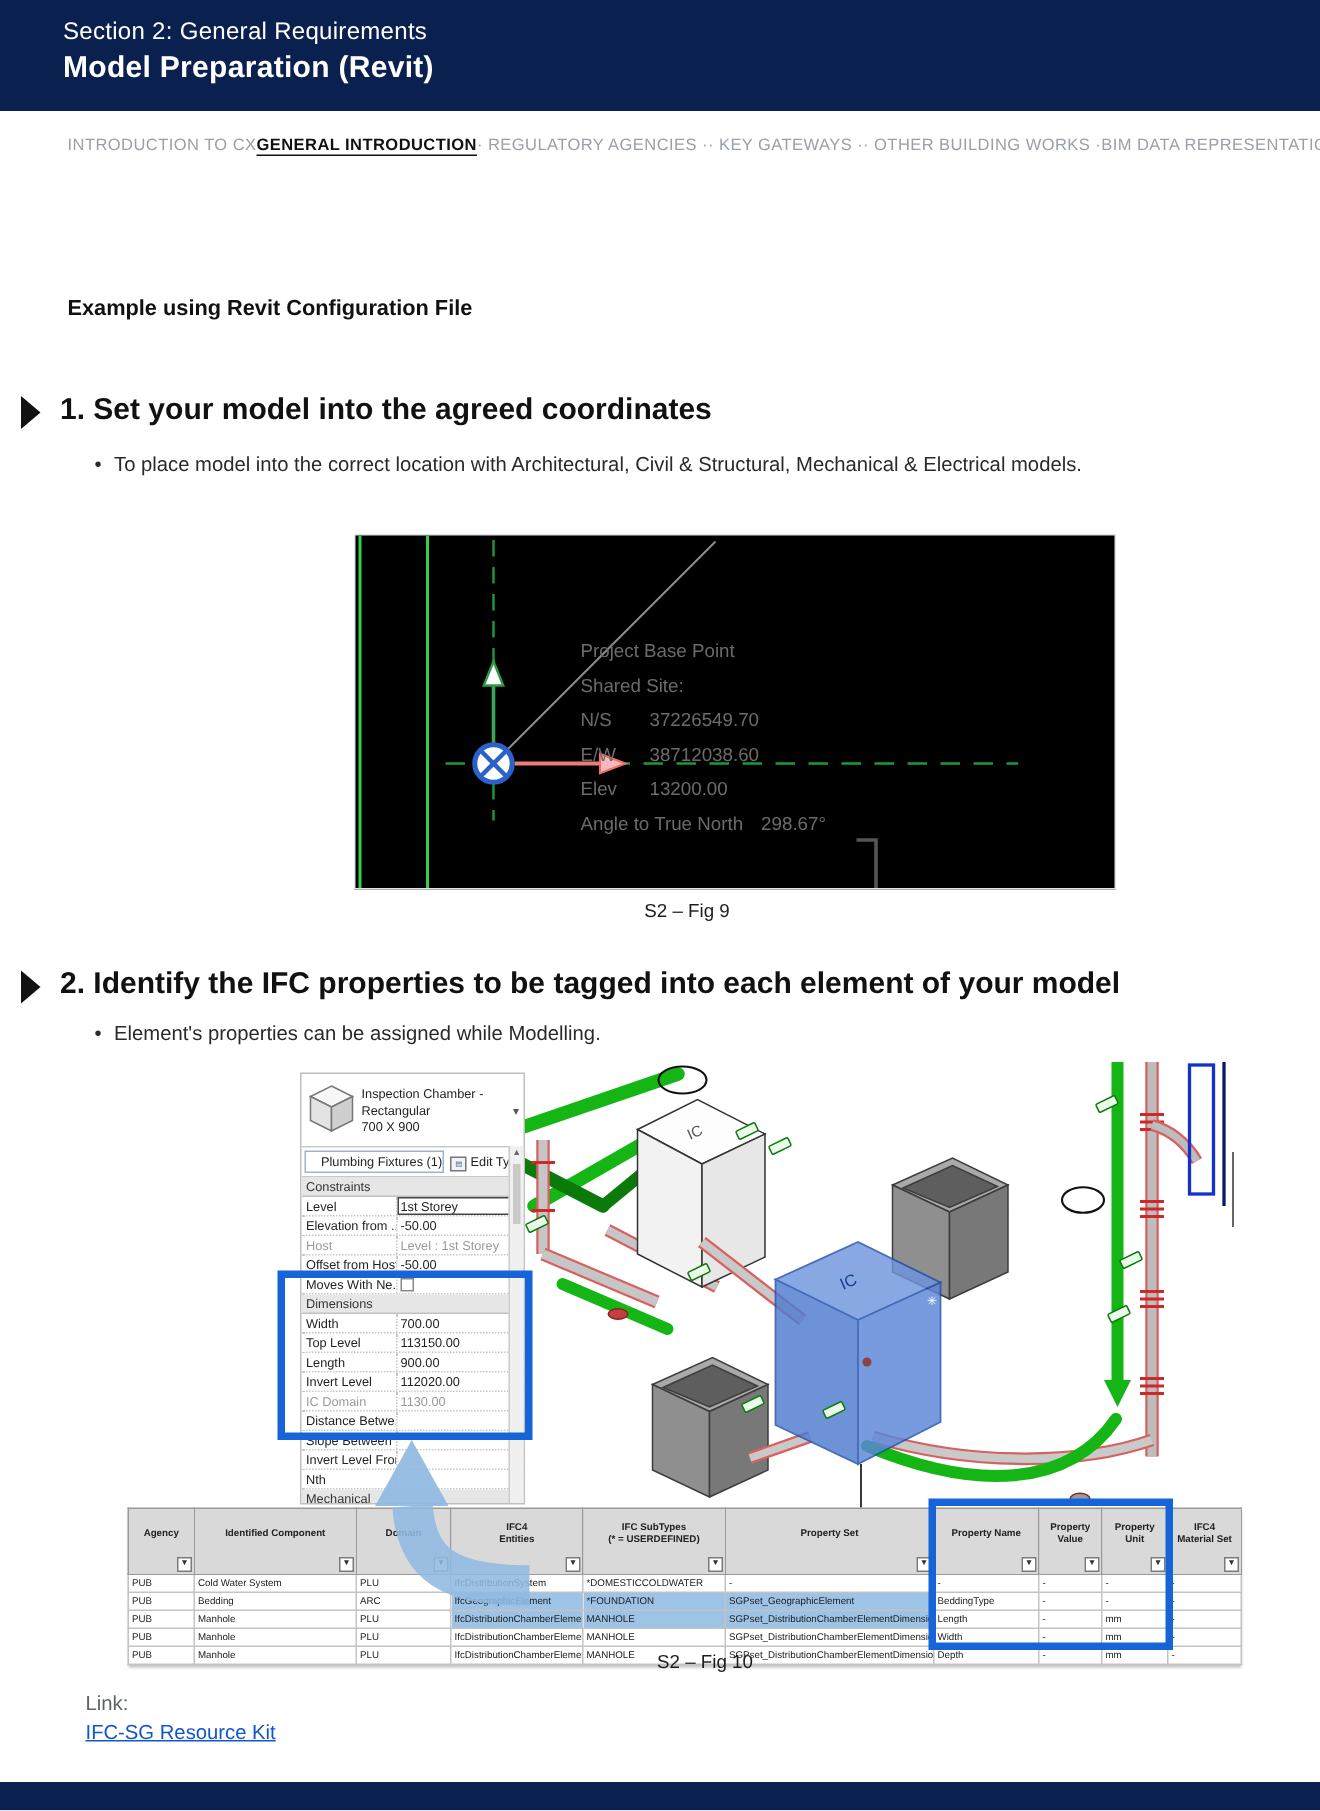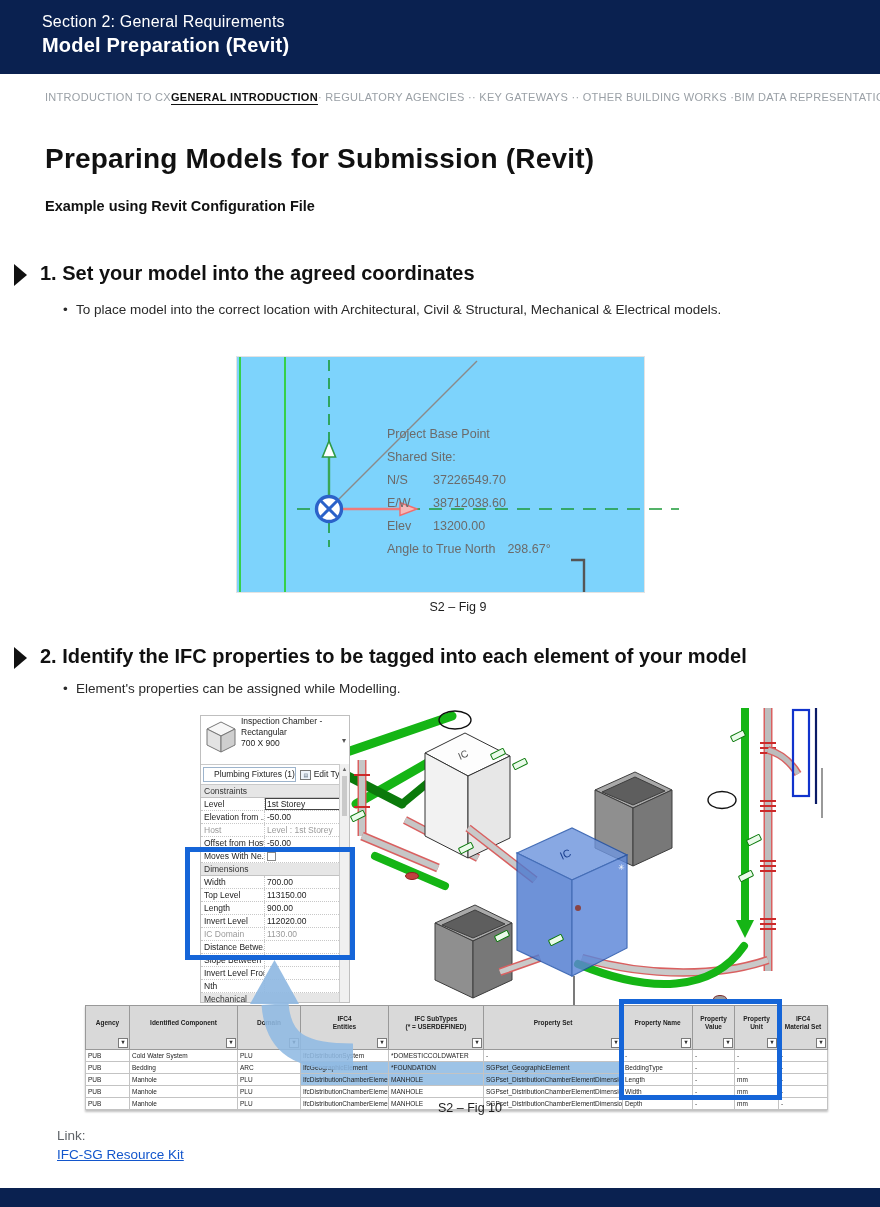--- a/index.html
+++ b/index.html
@@ -19,34 +19,34 @@
 
   
   .h1{position:absolute;left:45px;top:143px;font-size:28px;font-weight:bold;color:#111;letter-spacing:.2px;}
   .subtitle{position:absolute;left:45px;top:198px;font-size:14.5px;font-weight:bold;color:#111;}
   .tri{position:absolute;width:0;height:0;border-left:13px solid #111;border-top:11px solid transparent;border-bottom:11px solid transparent;}
   .sec-head{position:absolute;left:40px;font-size:20px;font-weight:bold;color:#111;}
   .bullet-row{position:absolute;left:63px;font-size:13.5px;color:#2a2a2a;}
   .bullet-row .dot{display:inline-block;width:13px;color:#2a2a2a;}
 
   
-  .fig9{position:absolute;left:236px;top:356px;width:409px;height:237px;background:#7dd3fc;border:1px solid #e3e3e3;box-sizing:border-box;}
+  .fig9{position:absolute;left:236px;top:356px;width:508px;height:237px;background:#000000;border:1px solid #e3e3e3;box-sizing:border-box;}
   .fig9 svg{position:absolute;left:0;top:0;}
   .fig9-anno{position:absolute;left:150px;top:66px;font-size:12.5px;color:#6b6b6b;line-height:23px;}
   .fig9-anno .lbl{display:inline-block;min-width:34px;}
   .fig9-anno .val{margin-left:12px;}
   .caption{position:absolute;font-size:12.5px;color:#1d1d1d;text-align:center;}
 
   
   .fig10{position:absolute;left:85px;top:708px;width:770px;height:392px;background:#fff;}
   .model3d{position:absolute;left:265px;top:0;width:505px;height:298px;}
 
   
   .rvt-panel{position:absolute;left:115px;top:7px;width:150px;height:288px;background:#fff;border:1px solid #bfbfbf;box-sizing:border-box;overflow:hidden;font-size:8.5px;color:#222;}
-  .rvt-type{height:48px;display:flex;border-bottom:1px solid #c9c9c9;position:relative;}
+  .rvt-type{height:48px;display:flex;align-items:center;border-bottom:1px solid #c9c9c9;position:relative;}
   .rvt-cube{width:36px;height:40px;margin:2px;flex:0 0 36px;}
   .rvt-type-text{line-height:11px;font-size:8.5px;}
   .rvt-type-caret{position:absolute;right:3px;top:20px;font-size:8px;color:#555;}
   .rvt-selrow{height:19px;display:flex;align-items:center;border-bottom:1px solid #c9c9c9;}
   .rvt-dd{border:1px solid #9db4cc;height:13px;line-height:13px;padding:0 10px;margin-left:2px;width:86px;white-space:nowrap;overflow:hidden;background:#fff;}
   .rvt-dd .car{float:right;font-size:7px;color:#456;}
   .rvt-edit{margin-left:4px;white-space:nowrap;}
   .rvt-edit .ic{display:inline-block;width:9px;height:8px;border:1px solid #777;background:#eef3fa;font-size:5px;line-height:8px;text-align:center;color:#567;}
   .rvt-sec{background:#e6e6e6;border-bottom:1px solid #c2c2c2;height:12px;line-height:12px;font-weight:normal;padding:0 3px;display:flex;justify-content:space-between;color:#333;}
   .rvt-sec .chev{color:#666;font-size:7px;}
@@ -92,21 +92,20 @@
       <div class="nav-div"></div>
       <div class="nav-item active">GENERAL INTRODUCTION</div>
       <div class="nav-div"></div>
       <div class="nav-item">· REGULATORY AGENCIES ·</div>
       <div class="nav-item">· KEY GATEWAYS ·</div>
       <div class="nav-item">· OTHER BUILDING WORKS ·</div>
       <div class="nav-div"></div>
       <div class="nav-item">BIM DATA REPRESENTATION</div>
     </div>
 
-  <div class="h1">Preparing Models for Submission (Revit)</div>
   <div class="subtitle">Example using Revit Configuration File</div>
 
   <div class="tri" style="left:14px;top:264px;"></div>
   <div class="sec-head" style="top:262px;">1. Set your model into the agreed coordinates</div>
   <div class="bullet-row" style="top:302px;"><span class="dot">•</span><span>To place model into the correct location with Architectural, Civil &amp; Structural, Mechanical &amp; Electrical models.</span></div>
 
   <div class="fig9">
     <svg width="442" height="235" viewBox="0 0 442 235">
       <line x1="3" y1="0" x2="3" y2="235" stroke="#35d04a" stroke-width="2"></line>
       <line x1="48" y1="0" x2="48" y2="235" stroke="#35d04a" stroke-width="2"></line>

